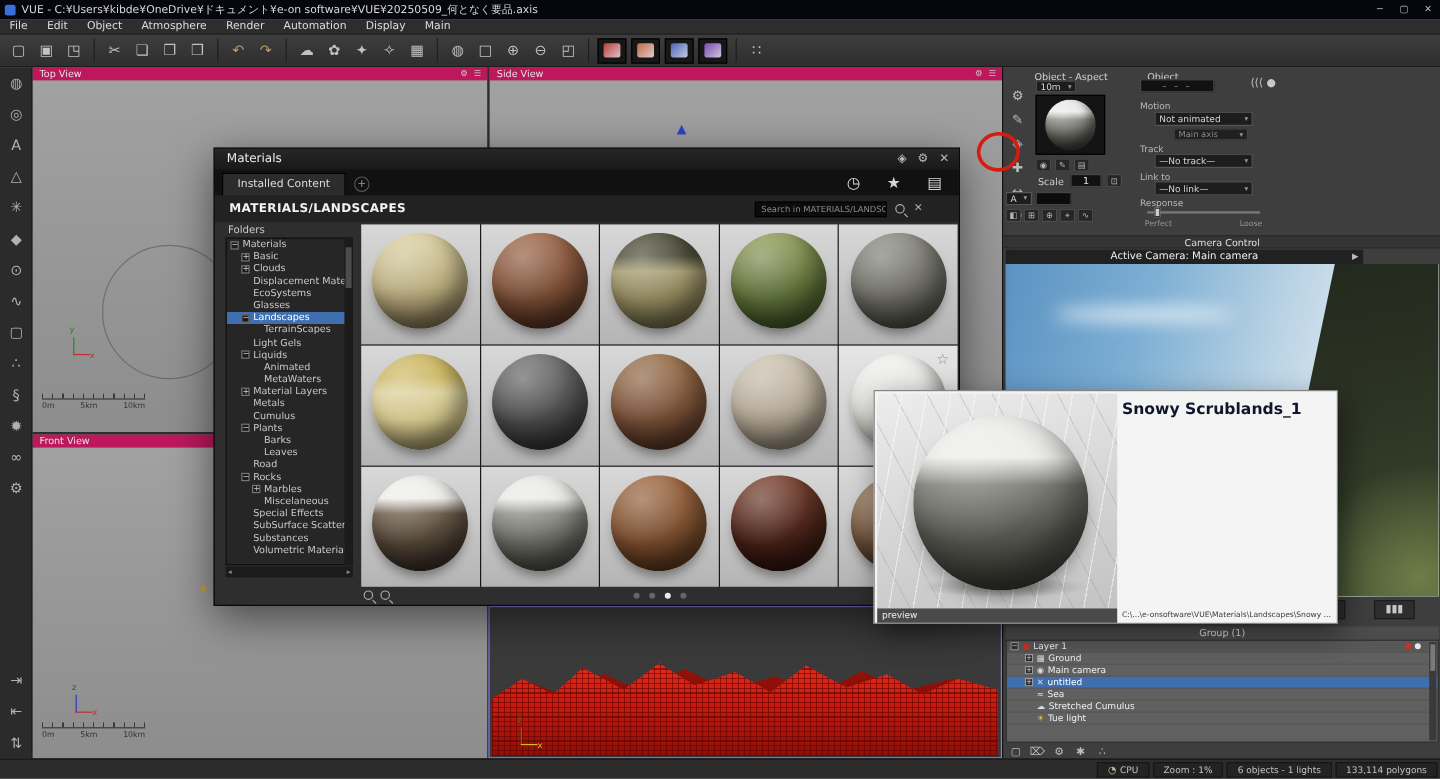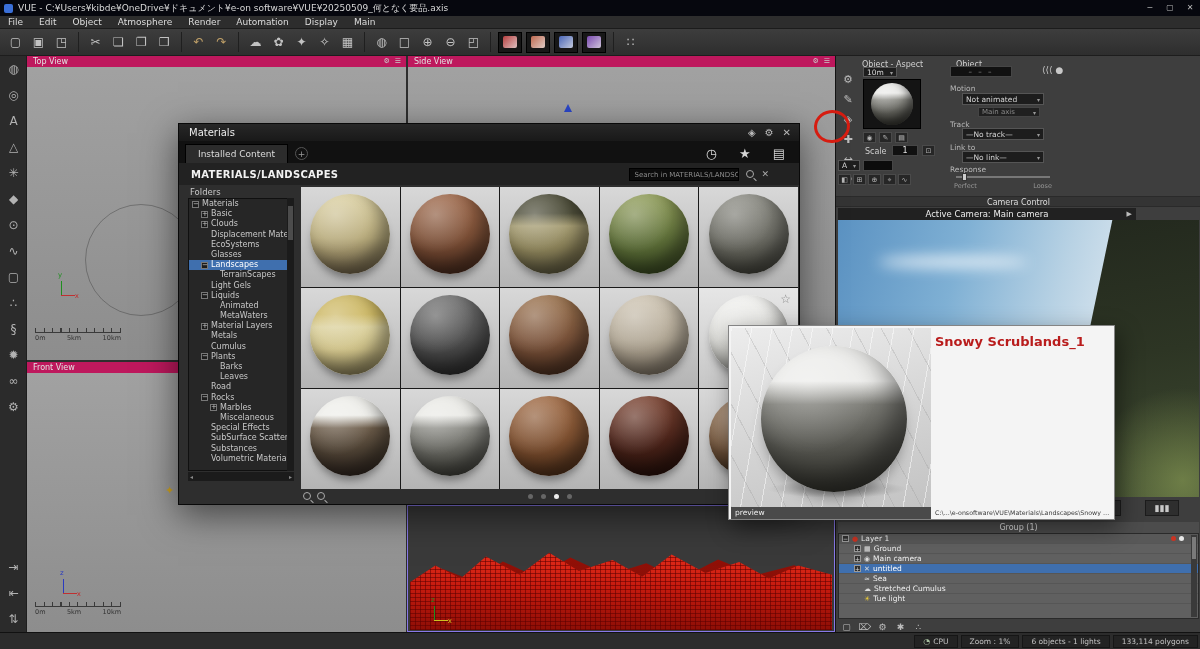--- a/index.html
+++ b/index.html
@@ -103,21 +103,21 @@
 
   
   #popup{left:728px;top:325px;width:387px;height:195px;background:#f4f4f4;border:1px solid #848484;box-shadow:4px 8px 22px rgba(0,0,0,.45);z-index:60}
   #popup-preview{position:absolute;left:2px;top:2px;width:200px;height:179px;overflow:hidden;
     background:
       repeating-linear-gradient(100deg,rgba(255,255,255,.5) 0 1px,transparent 1px 20px),
       repeating-linear-gradient(62deg,rgba(150,150,150,.28) 0 1px,transparent 1px 24px),
       linear-gradient(165deg,#ededed 0%,#d4d4d4 55%,#c3c3c3 100%)}
   #popup-sphere{position:absolute;left:30px;top:18px;width:146px;height:146px;border-radius:50%;box-shadow:inset -14px -18px 26px rgba(0,0,0,.45),0 10px 14px -4px rgba(0,0,0,.35)}
   #popup-shadow{position:absolute;left:36px;top:152px;width:140px;height:18px;background:radial-gradient(ellipse,rgba(0,0,0,.3),transparent 70%)}
-  #popup-title{position:absolute;left:206px;top:8px;font-size:13px;font-weight:bold;color:#b91c1c}
+  #popup-title{position:absolute;left:206px;top:8px;font-size:13px;font-weight:bold;color:#0f172a}
   #popup-corner{position:absolute;left:2px;top:181px;width:200px;height:12px;background:#4a4a4a;color:#ededed;font-size:7.5px;line-height:12px;padding-left:4px}
   #popup-path{position:absolute;left:206px;top:183px;width:177px;font-size:6.3px;color:#3a3a3a;white-space:nowrap;overflow:hidden;text-overflow:ellipsis}
 
   
   #right-panel{left:835px;top:56px;width:365px;height:576px;background:#3e3e3e;border-left:1px solid #141414;z-index:10}
   .rp-label{position:absolute;font-size:8px;color:#cfcfcf}
   #aspect-tools{position:absolute;left:0;top:14px;width:24px;display:flex;flex-direction:column}
   .at-btn{width:24px;height:20px;text-align:center;line-height:20px;font-size:11px;color:#bcbcbc}
   .dd{position:absolute;background:#1d1d1d;border:1px solid #555;color:#d5d5d5;font-size:7.5px;display:flex;align-items:center;padding:0 3px;white-space:nowrap}
   .dd .caret{margin-left:auto;font-size:6px;color:#999}

